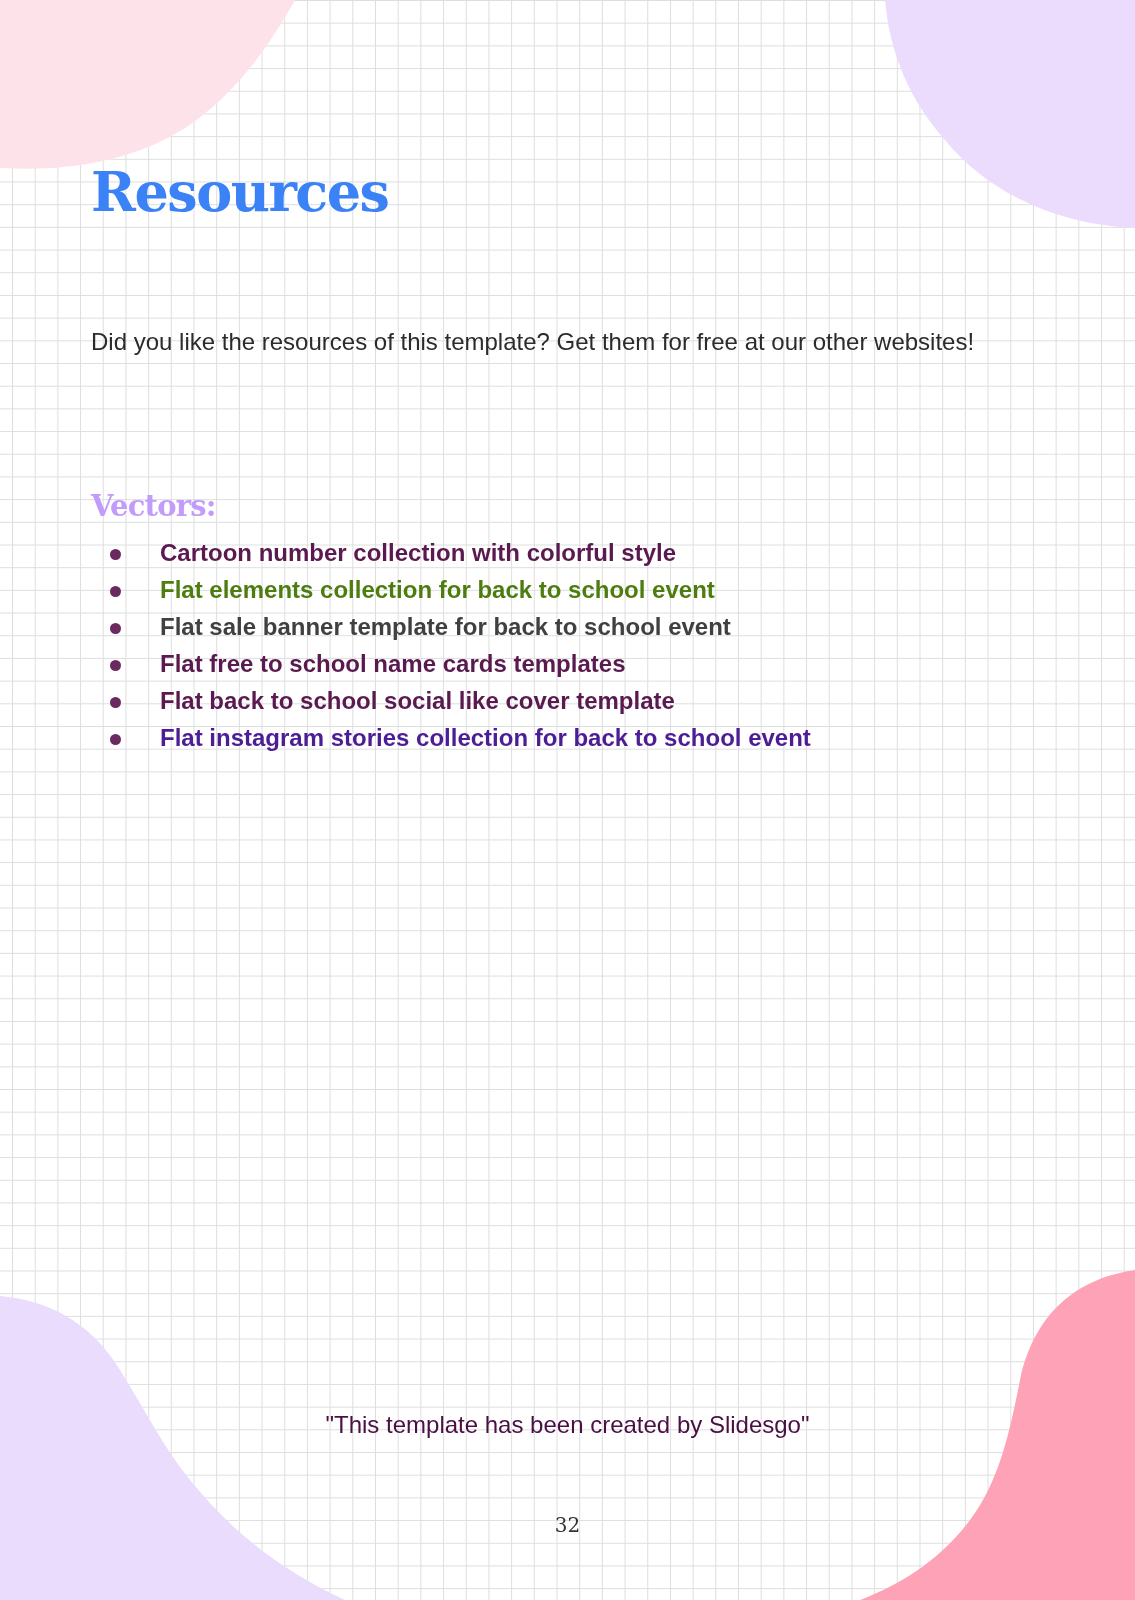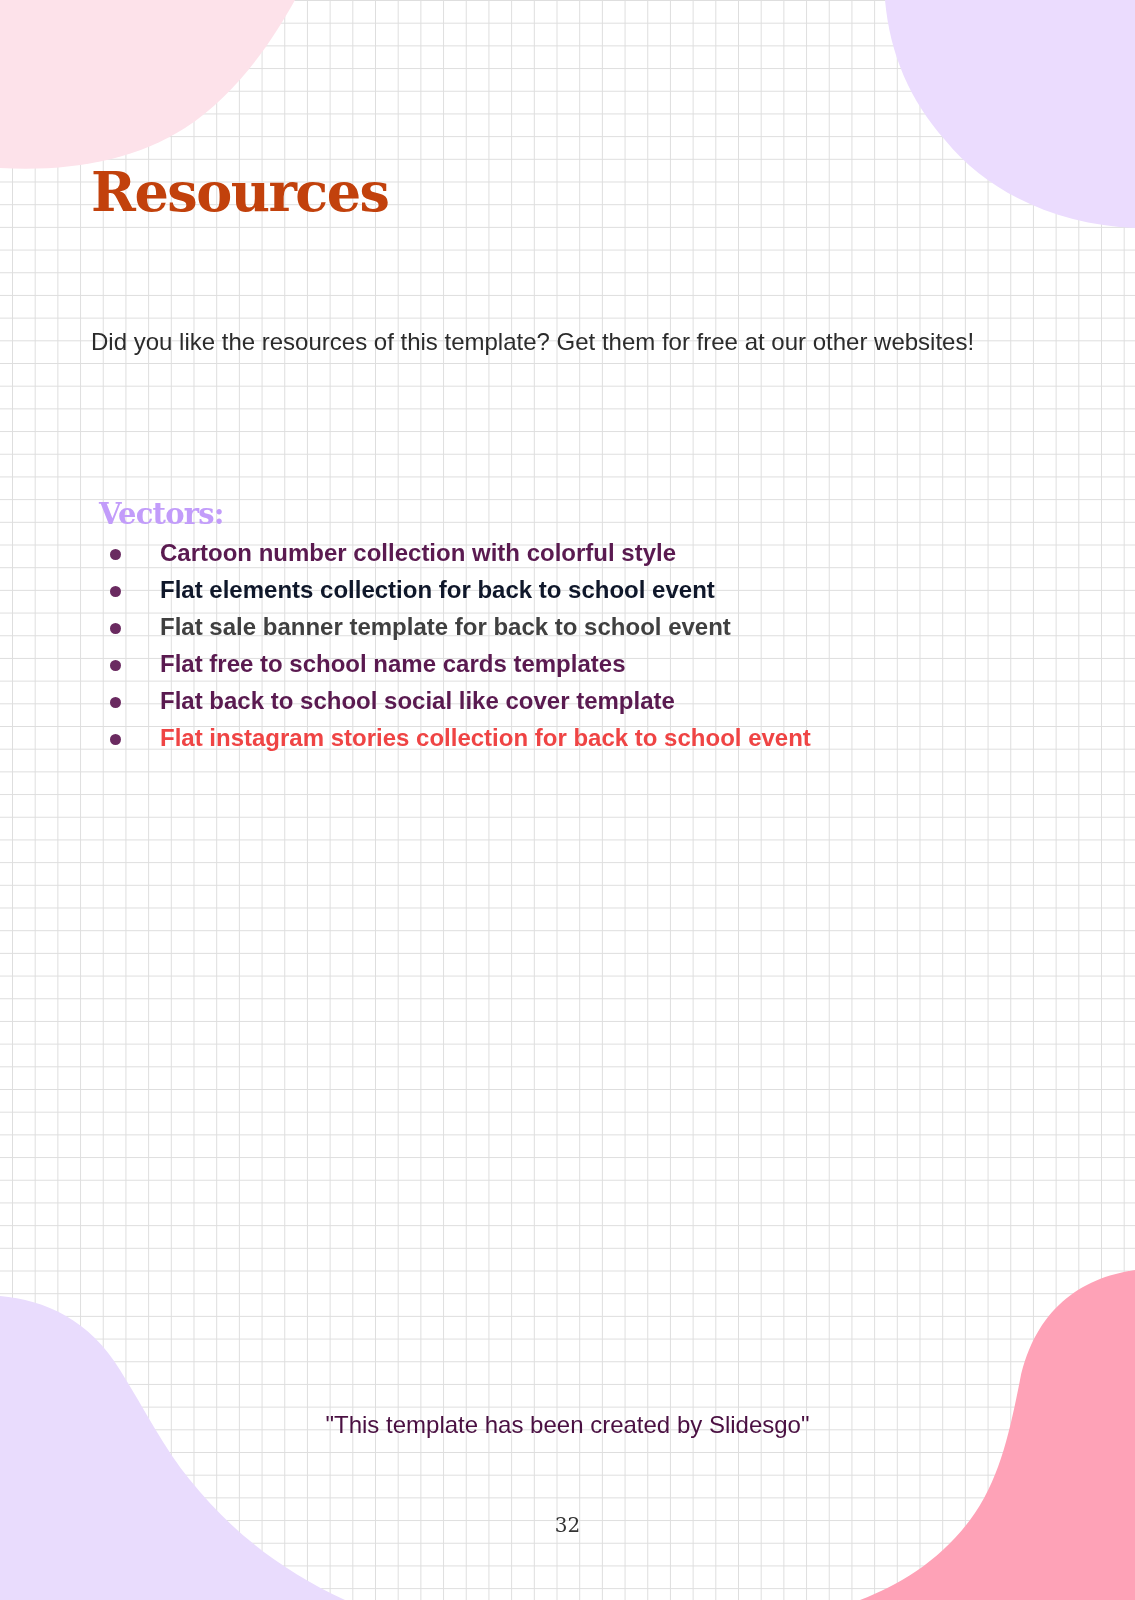--- a/index.html
+++ b/index.html
@@ -18,21 +18,21 @@
       position: absolute; left: 91px; top: 160px; margin: 0;
       font-family: "DejaVu Serif", "Liberation Serif", serif;
       font-weight: bold; font-size: 54px; letter-spacing: -1.5px;
       line-height: 64px;
     }
     .intro {
       position: absolute; left: 91px; top: 324px; width: 940px; margin: 0;
       font-size: 24px; line-height: 36px; color: #2b2b2b;
     }
     .section-head {
-      position: absolute; left: 91px; top: 488px; margin: 8px;
+      position: absolute; left: 91px; top: 488px; margin: 0;
       font-family: "DejaVu Serif", "Liberation Serif", serif;
       font-weight: bold; font-size: 29px; letter-spacing: -0.8px;
       line-height: 36px;
     }
     .vlist {
       position: absolute; left: 110px; top: 534px; margin: 0; padding: 0;
       list-style: none;
     }
     .vlist li {
       position: relative; height: 37px; line-height: 37px;
@@ -62,48 +62,48 @@
 <svg class="blob" style="left:880;top:0" width="255" height="230" viewBox="0 0 255 230">
   <path d="M5,0 L255,0 L255,228 C180,225 110,195 65,140 C30,100 10,55 5,0 Z" fill="#ebdcfe"></path>
 </svg>
 <svg class="blob" style="left:0;top:1290" width="360" height="310" viewBox="0 0 360 310">
   <path d="M0,6 C45,10 90,30 120,80 C145,120 165,160 190,190 C230,240 280,280 345,310 L0,310 Z" fill="#e9dcfd"></path>
 </svg>
 <svg class="blob" style="left:860;top:1270" width="275" height="330" viewBox="0 0 275 330">
   <path d="M275,0 C220,8 175,40 160,110 C150,160 140,210 110,250 C80,290 40,315 0,330 L275,330 Z" fill="#fea2b7"></path>
 </svg>
 
-<h1 class="title" style="color:#c2410c">Resources</h1>
+<h1 class="title" style="color:#3b82f6">Resources</h1>
 
 <p class="intro">Did you like the resources of this template? Get them for free at our other websites!</p>
 
 <h2 class="section-head" style="color:#c29cfa">Vectors:</h2>
 
 <ul class="vlist">
   <li>
     <span class="bullet" style="background:#6a2a60"></span>
     <span class="item-text" style="color:#5a1a50">Cartoon number collection with colorful style</span>
   </li>
   <li>
     <span class="bullet" style="background:#6a2a60"></span>
-    <span class="item-text" style="color:#0f172a">Flat elements collection for back to school event</span>
+    <span class="item-text" style="color:#4d7c0f">Flat elements collection for back to school event</span>
   </li>
   <li>
     <span class="bullet" style="background:#6a2a60"></span>
     <span class="item-text" style="color:#404040">Flat sale banner template for back to school event</span>
   </li>
   <li>
     <span class="bullet" style="background:#6a2a60"></span>
     <span class="item-text" style="color:#5a1a50">Flat free to school name cards templates</span>
   </li>
   <li>
     <span class="bullet" style="background:#6a2a60"></span>
     <span class="item-text" style="color:#5a1a50">Flat back to school social like cover template</span>
   </li>
   <li>
     <span class="bullet" style="background:#6a2a60"></span>
-    <span class="item-text" style="color:#ef4444">Flat instagram stories collection for back to school event</span>
+    <span class="item-text" style="color:#4c1d95">Flat instagram stories collection for back to school event</span>
   </li>
 </ul>
 
 <div class="credit" style="color:#4a1042">"This template has been created by Slidesgo"</div>
 
 <div class="page-num">32</div>
 
 </body></html>

